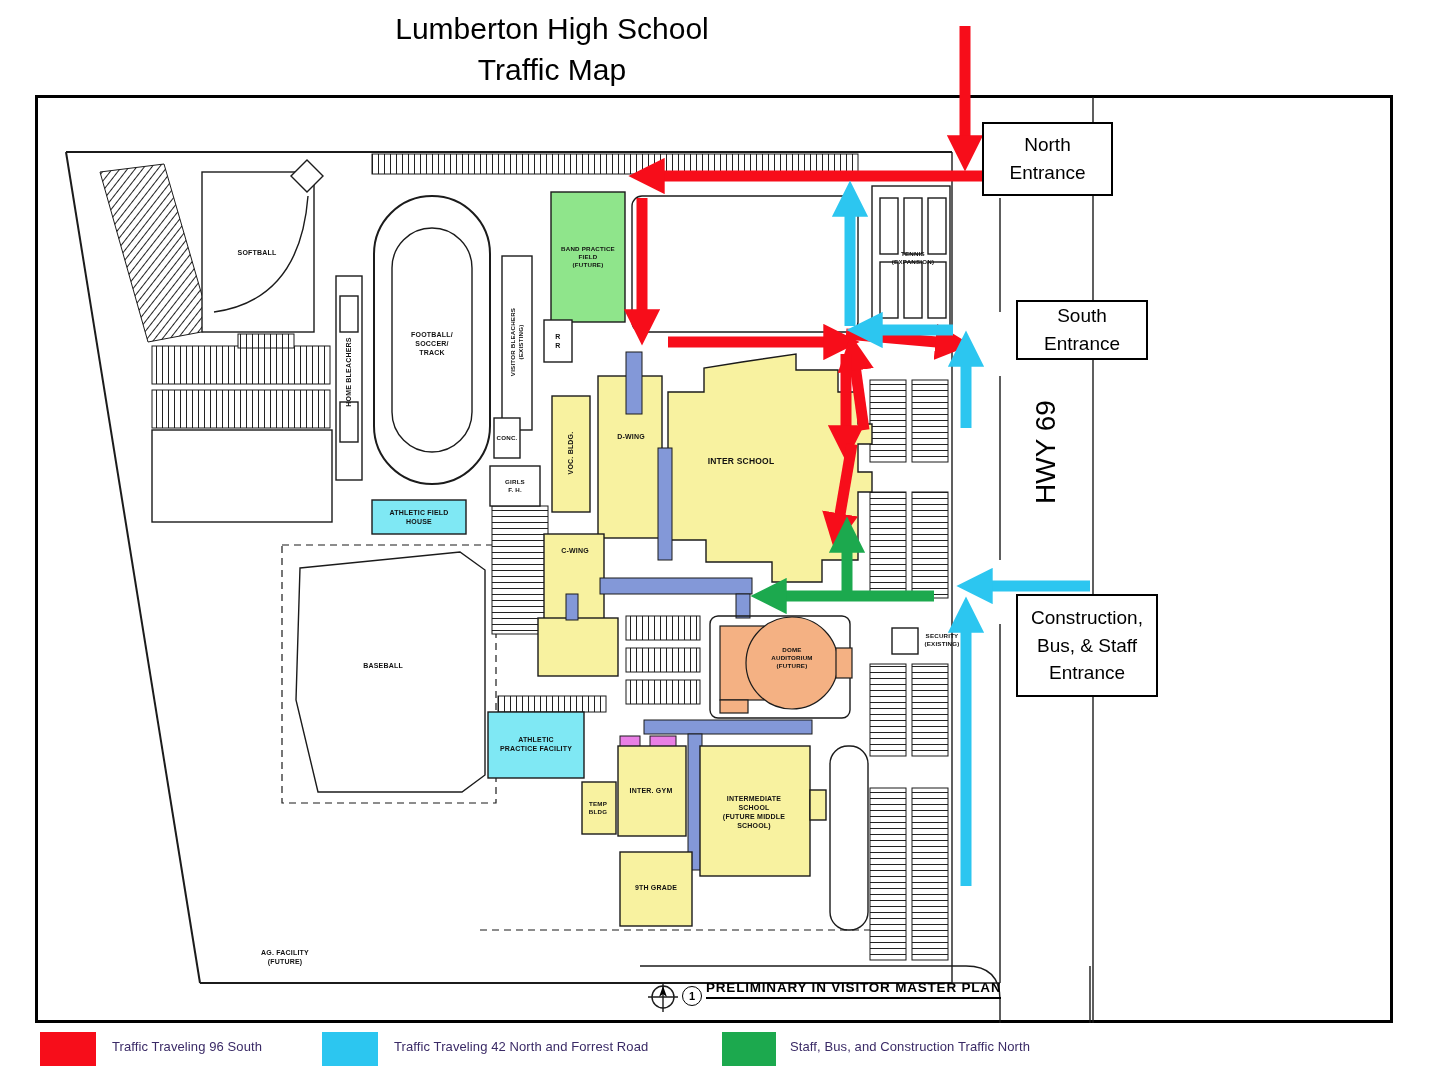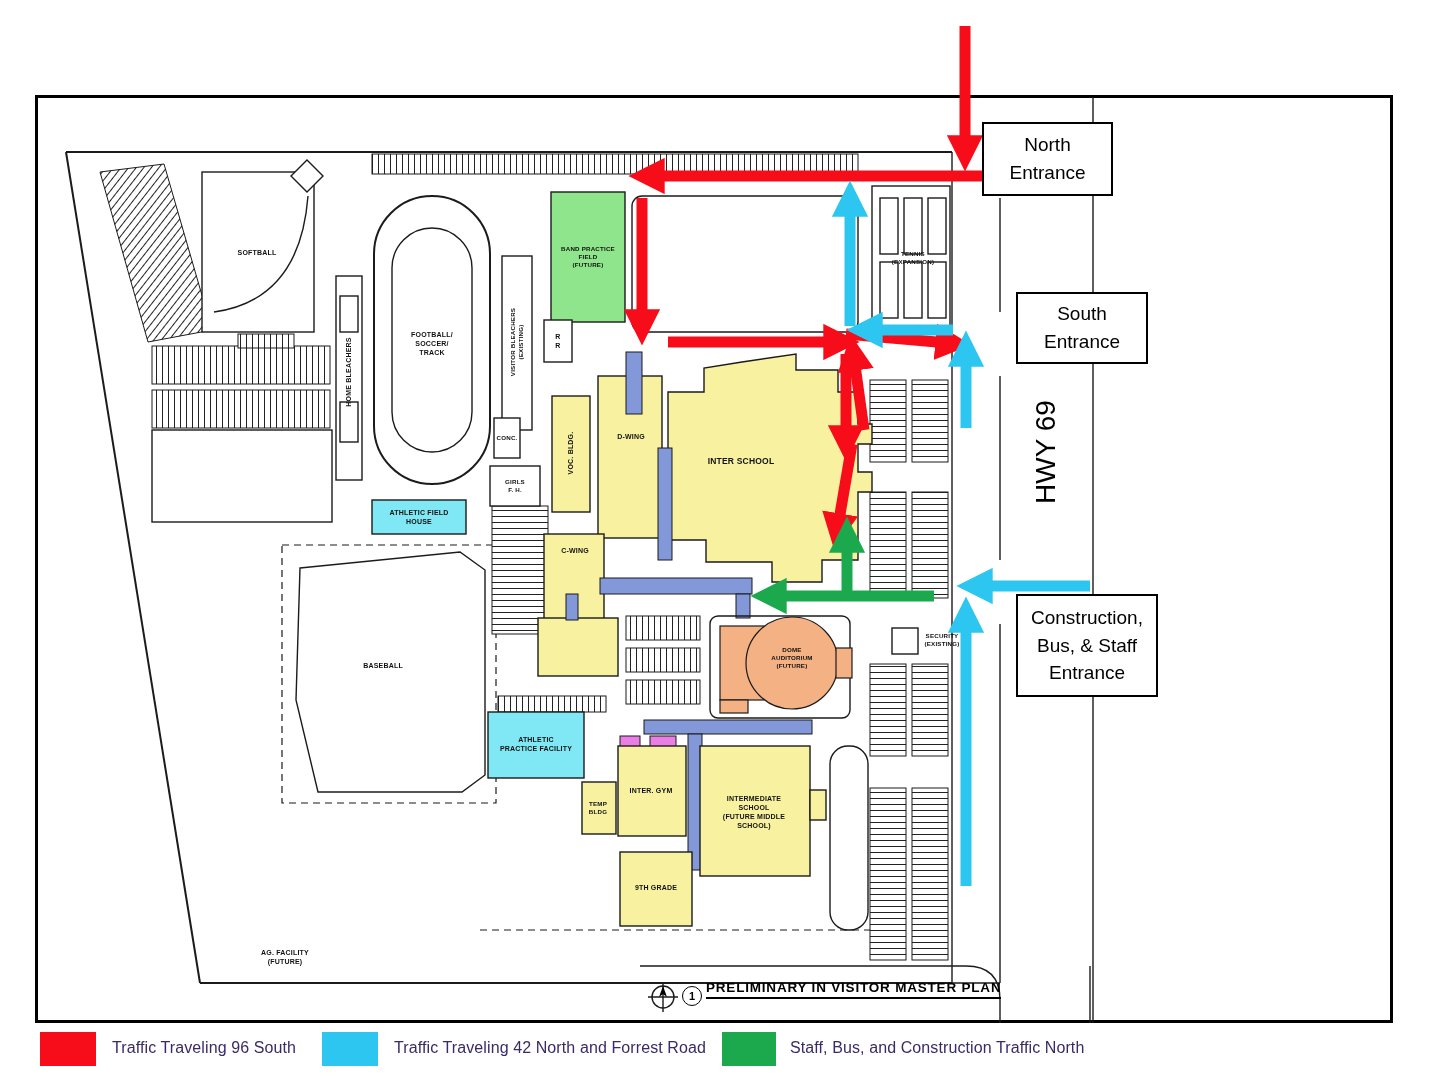--- a/index.html
+++ b/index.html
@@ -43,27 +43,29 @@
        font-size:28px;white-space:nowrap;}
   
   .plan-title{position:absolute;z-index:3;left:706px;top:980px;font-weight:bold;font-size:13.5px;
               letter-spacing:.8px;border-bottom:2px solid #000;padding-bottom:2px;}
   .sheet-num{position:absolute;z-index:3;left:682px;top:986px;width:20px;height:20px;border:1.6px solid #000;
              border-radius:50%;box-sizing:border-box;display:flex;align-items:center;justify-content:center;
              font-weight:bold;font-size:11px;}
   
   .sw{position:absolute;z-index:3;width:56px;height:34px;}
   .sw-red{background:var(--red);} .sw-blue{background:var(--blue);} .sw-green{background:var(--green);}
-  .lg{position:absolute;z-index:3;top:1039px;font-size:16px;color:var(--legend_text);letter-spacing:.1px;}
+  .lg{position:absolute;z-index:3;top:1039px;font-size:13px;color:var(--legend_text);letter-spacing:.1px;}
 </style>
 </head>
 <body>
 
 <div class="page">
 
+  <div class="title">Lumberton High School
+Traffic Map</div>
   <div class="frame"></div>
 
   <svg class="draw" width="1440" height="1079" viewBox="0 0 1440 1079">
     <defs>
       <pattern id="patV" width="6" height="26" patternUnits="userSpaceOnUse">
         <rect width="6" height="26" fill="#fff"></rect>
         <line x1="0.5" y1="0" x2="0.5" y2="26" stroke="#222" stroke-width="1"></line>
       </pattern>
       <pattern id="patH" width="26" height="6" patternUnits="userSpaceOnUse">
         <rect width="26" height="6" fill="#fff"></rect>
@@ -245,21 +247,21 @@
   <div class="ml" style="left:754px;top:812px">INTERMEDIATE
 SCHOOL
 (FUTURE MIDDLE
 SCHOOL)</div>
   <div class="ml" style="left:656px;top:888px">9TH GRADE</div>
   <div class="ml" style="left:285px;top:957px">AG. FACILITY
 (FUTURE)</div>
 
   <div class="ebox" style="left:982px;top:122px;width:131px;height:74px">North
 Entrance</div>
-  <div class="ebox" style="left:1016px;top:292px;width:132px;height:72px">South
+  <div class="ebox" style="left:1016px;top:300px;width:132px;height:60px">South
 Entrance</div>
   <div class="ebox" style="left:1016px;top:594px;width:142px;height:103px">Construction,
 Bus, &amp; Staff
 Entrance</div>
 
   <div class="hwy">HWY 69</div>
 
   <div class="sheet-num">1</div>
   <div class="plan-title">PRELIMINARY IN VISITOR MASTER PLAN</div>
 

